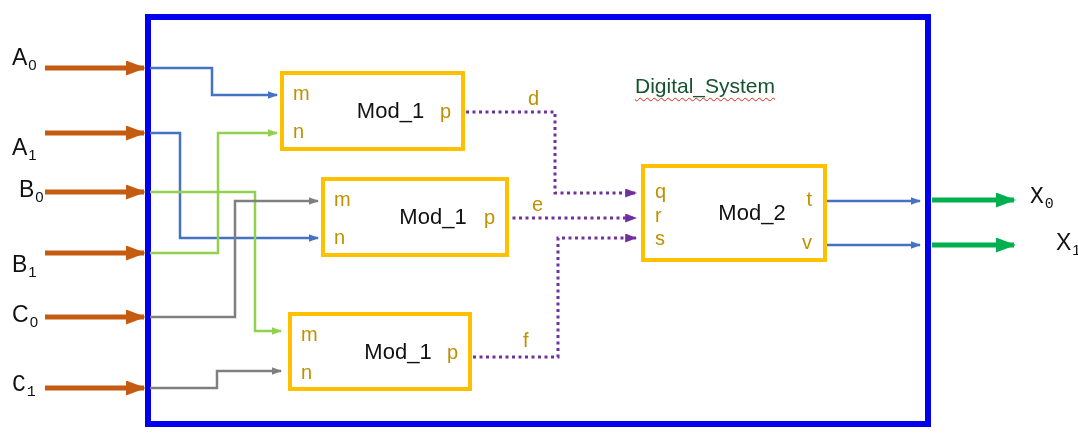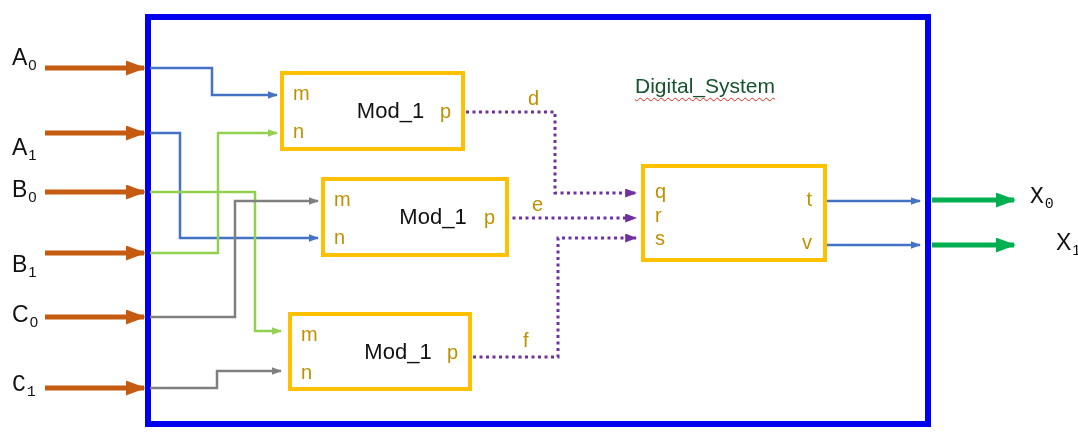--- a/index.html
+++ b/index.html
@@ -51,21 +51,21 @@
   #mod2 .pq{left:10px;top:12px;}
   #mod2 .pr{left:10px;top:36px;}
   #mod2 .ps{left:10px;top:59px;}
   #mod2 .pt{right:11px;top:20px;}
   #mod2 .pv{right:11px;top:63px;}
 
   .io-label{position:absolute;font-size:23px;color:#111;white-space:nowrap;}
   .io-label .sub{font-size:15px;position:relative;top:5px;left:1px;}
   #lbl-a0{left:12px;top:44px;}
   #lbl-a1{left:12px;top:123px;margin-top:11px;}
-  #lbl-b0{left:12px;top:176px;}
+  #lbl-b0{left:19px;top:176px;}
   #lbl-b1{left:12px;top:251px;}
   #lbl-c0{left:12px;top:301px;}
   #lbl-c1{left:12px;top:372px;font-family:Liberation Mono, monospace;}
   #lbl-x0{left:1030px;top:184px;font-family:Liberation Mono, monospace;}
   #lbl-x1{left:1056px;top:229px;}
 
   .net-label{position:absolute;font-size:20px;color:#BF9000;}
   #net-d{left:528px;top:87px;}
   #net-e{left:532px;top:193px;}
   #net-f{left:523px;top:329px;}
@@ -153,20 +153,21 @@
     <span class="port pout">p</span>
     <span class="mod-name">Mod_1</span>
   </div>
 
   <div class="module" id="mod2">
     <span class="port pq">q</span>
     <span class="port pr">r</span>
     <span class="port ps">s</span>
     <span class="port pt">t</span>
     <span class="port pv">v</span>
+    <span class="mod-name">Mod_2</span>
   </div>
 
   <div class="net-label" id="net-d">d</div>
   <div class="net-label" id="net-e">e</div>
   <div class="net-label" id="net-f">f</div>
 
   <div class="io-label" id="lbl-x0"><span>X</span><span class="sub">0</span></div>
   <div class="io-label" id="lbl-x1"><span>X</span><span class="sub">1</span></div>
 
 </div>

